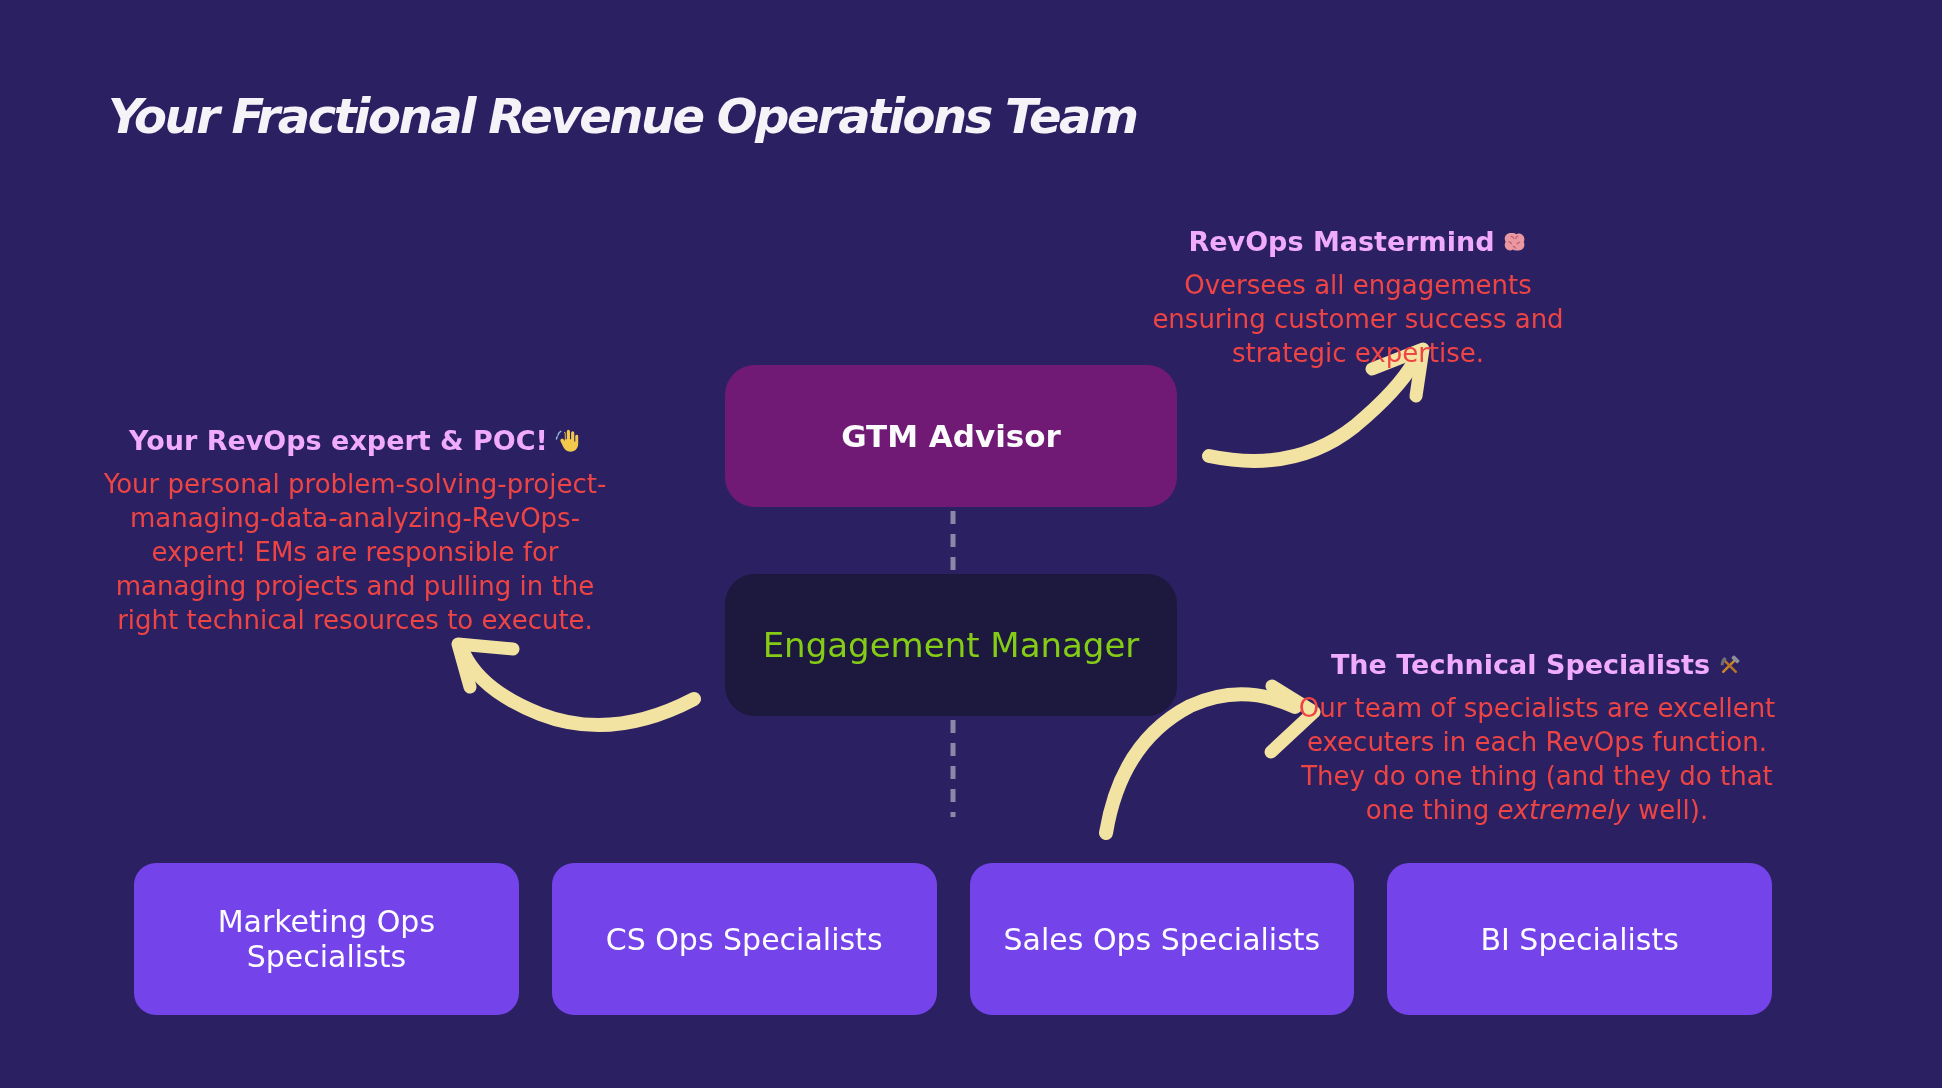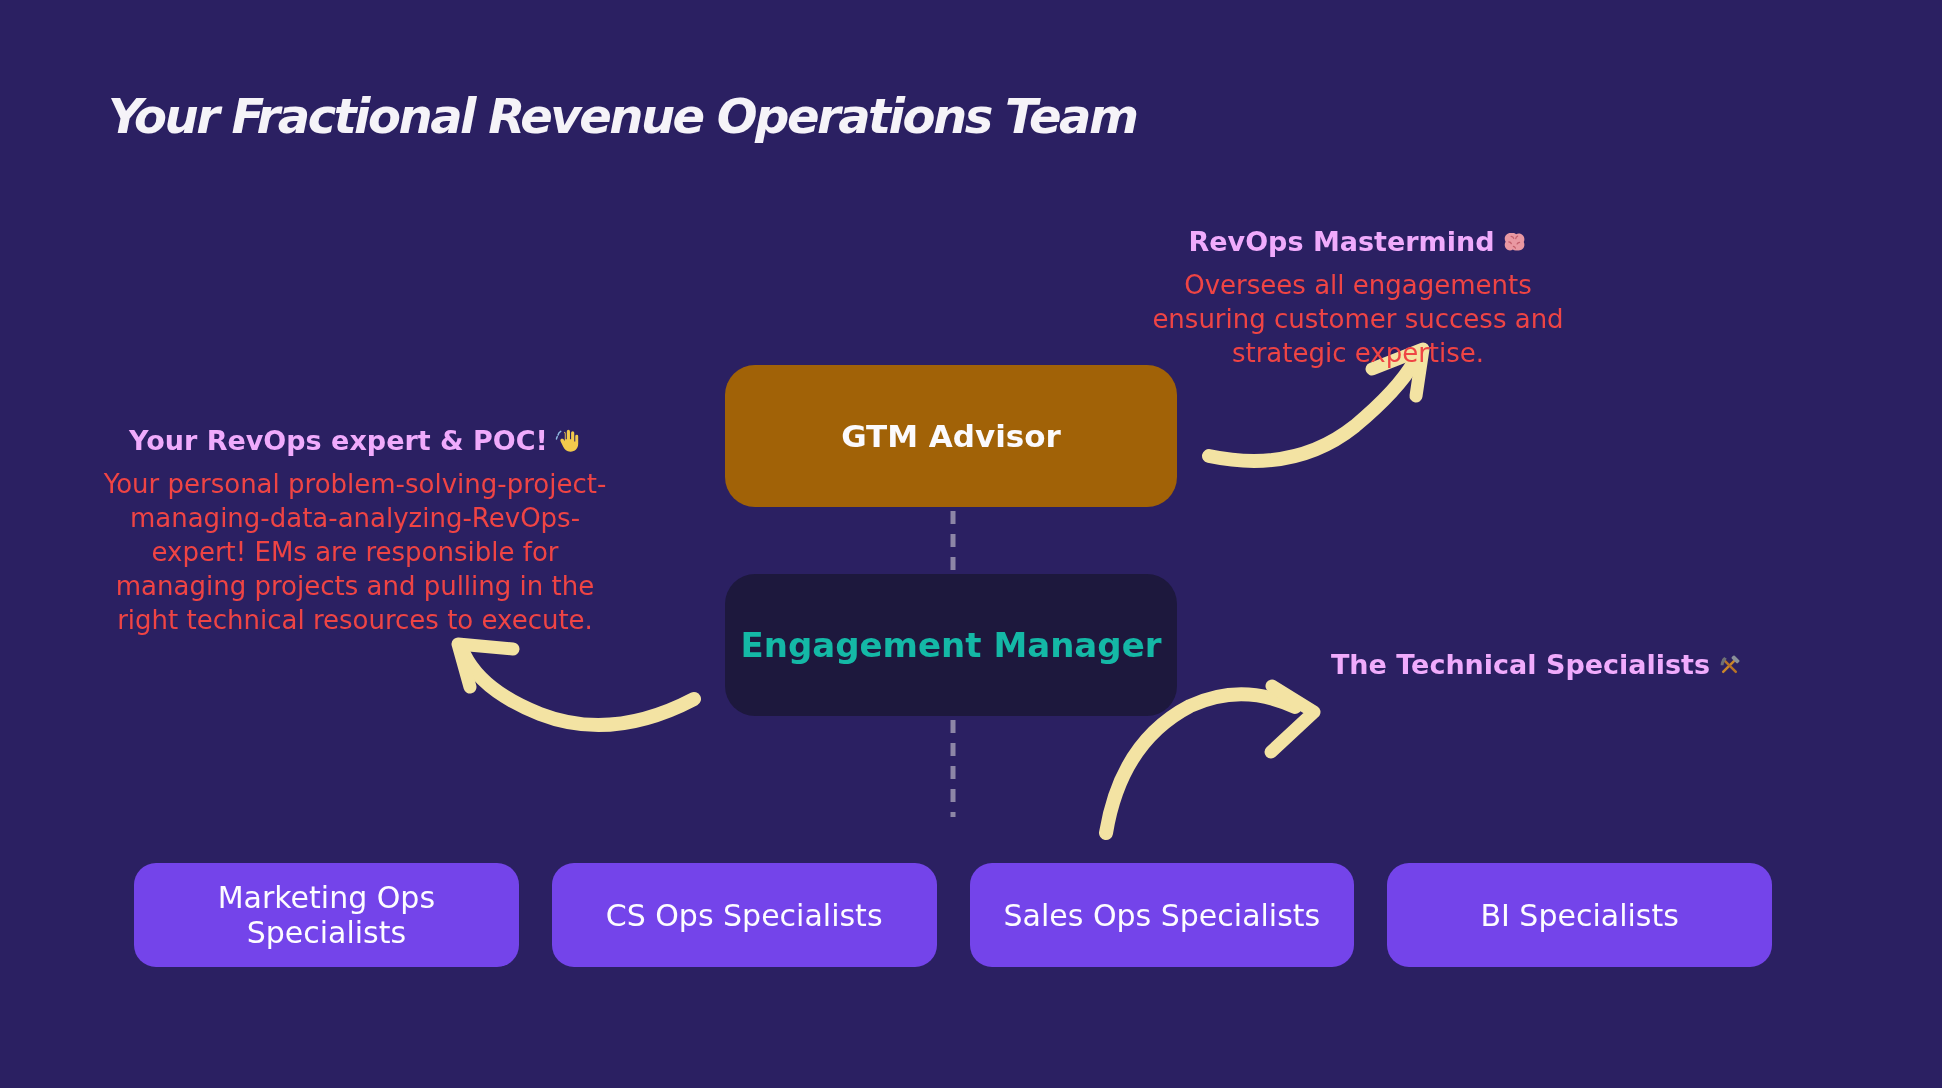--- a/index.html
+++ b/index.html
@@ -14,26 +14,26 @@
   .title{
     position:absolute;left:108px;top:88px;margin:0;
     font-size:48px;font-weight:bold;font-style:italic;
     letter-spacing:-2.5px;color:#f5f3f8;white-space:nowrap;
   }
   .overlay{position:absolute;left:0;top:0;width:1942px;height:1088px;pointer-events:none;}
   .node{
     position:absolute;display:flex;align-items:center;justify-content:center;
     text-align:center;
   }
-  .node.gtm{left:725px;top:365px;width:452px;height:142px;border-radius:30px;background:#a16207;}
+  .node.gtm{left:725px;top:365px;width:452px;height:142px;border-radius:30px;background:#701a75;}
   .node.gtm span{font-size:31px;font-weight:bold;color:#fbfafd;}
   .node.em{left:725px;top:574px;width:452px;height:142px;border-radius:30px;background:#1d183d;}
-  .node.em span{font-size:34px;font-weight:bold;color:#14b8a6;}
+  .node.em span{font-size:34px;font-weight:normal;color:#84cc16;}
   .spec-row{
-    position:absolute;left:134px;top:863px;width:1638px;height:104px;
+    position:absolute;left:134px;top:863px;width:1638px;height:152px;
     display:flex;gap:33px;
   }
   .spec{
     flex:1;display:flex;align-items:center;justify-content:center;
     background:#7444ea;border-radius:22px;text-align:center;
   }
   .spec span{font-size:30px;font-weight:400;color:#fdfcff;}
   .note{position:absolute;text-align:center;font-size:26px;line-height:34px;}
   .note .note-heading{font-weight:bold;font-size:27px;color:#f0abfc;margin-bottom:4px;white-space:nowrap;}
   .note .note-body{font-weight:400;color:#ef4444;}
@@ -96,20 +96,21 @@
             <g transform="rotate(45 12 12)">
               <rect x="10.9" y="3.5" width="2.2" height="17.5" rx="1" fill="#c9862b"></rect>
               <rect x="8.2" y="2.6" width="7.6" height="3.6" rx="1" fill="#8a8f98"></rect>
             </g>
             <g transform="rotate(-45 12 12)">
               <rect x="10.9" y="3.5" width="2.2" height="17.5" rx="1" fill="#b77327"></rect>
               <path d="M6.6 6.2C8.8 4.2 11.2 3.3 14 3.3l.6 2.7c-2.5 0-4.6.7-6.2 2z" fill="#6d7076"></path>
             </g>
           </svg></span>
     </div>
+    <div class="note-body"><span>Our team of specialists are excellent executers in each RevOps function. They do one thing (and they do that one thing </span><span class="italic">extremely</span><span> well).</span></div>
   </div>
 
   <div class="node gtm">
     <span>GTM Advisor</span>
   </div>
 
   <div class="node em">
     <span>Engagement Manager</span>
   </div>
 

